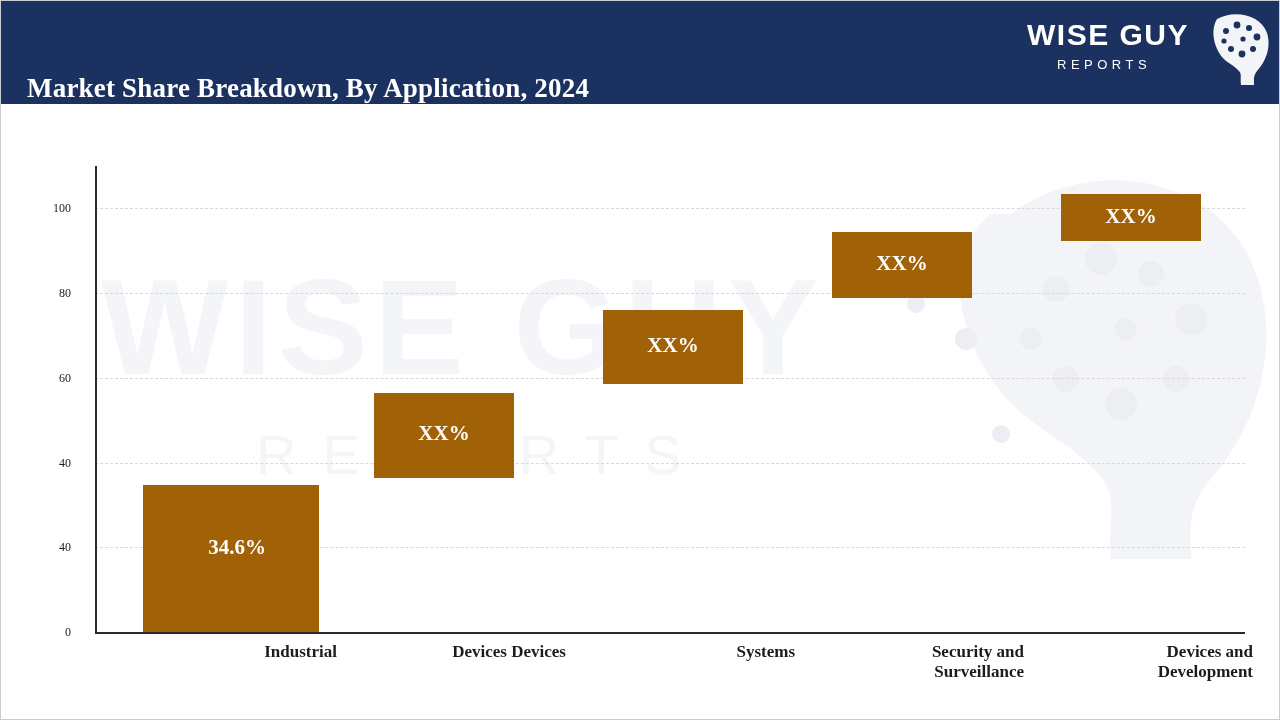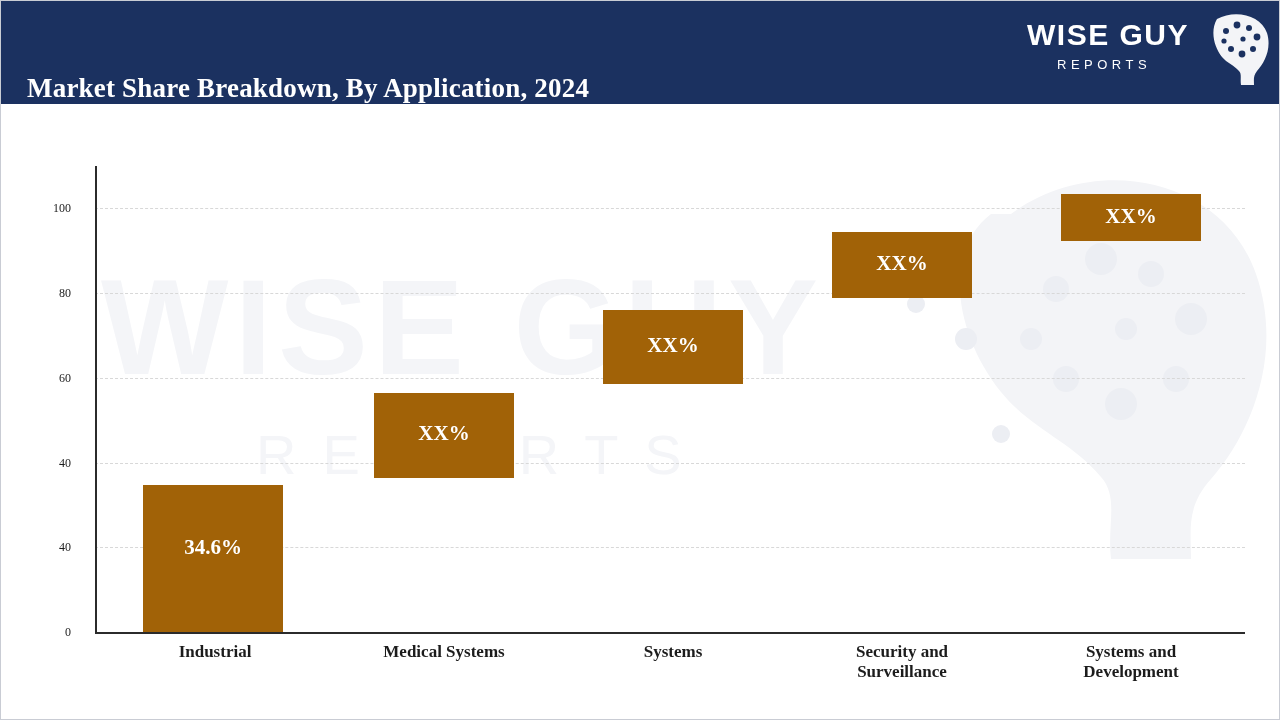--- a/index.html
+++ b/index.html
@@ -137,21 +137,21 @@
     font-size: 21px;
     margin-bottom: 8px;
     white-space: nowrap;
   }
   .bar-label.centered {
     margin-bottom: 0;
   }
 
   .cat-label {
     position: absolute;
-    text-align: center;
+    text-align: right;
     font-family: "Liberation Serif", serif;
     font-weight: bold;
     font-size: 17px;
     color: #1c1c1c;
     line-height: 20px;
   }
 
   .footer-strip {
     position: absolute;
     left: 0;
@@ -230,21 +230,21 @@
 
       <div class="y-ticks">
         <div class="y-tick-label" style="top:42px;">100</div>
         <div class="y-tick-label" style="top:127px;">80</div>
         <div class="y-tick-label" style="top:212px;">60</div>
         <div class="y-tick-label" style="top:297px;">40</div>
         <div class="y-tick-label" style="top:381px;">40</div>
         <div class="y-tick-label" style="top:466px;">0</div>
       </div>
 
-      <div class="bar" style="left:48px; top:319px; width:140px; height:147px;">
+      <div class="bar" style="left:48px; top:319px; width:164px; height:147px;padding-left:12px;">
         <span class="bar-label" style="margin-bottom:72px;">34.6%</span>
       </div>
 
       <div class="bar" style="left:279px; top:227px; width:140px; height:85px;">
         <span class="bar-label centered" style="margin-bottom:32px;">XX%</span>
       </div>
 
       <div class="bar" style="left:508px; top:144px; width:140px; height:74px;">
         <span class="bar-label centered" style="margin-bottom:26px;">XX%</span>
       </div>
@@ -254,31 +254,31 @@
       </div>
 
       <div class="bar" style="left:966px; top:28px; width:140px; height:47px;">
         <span class="bar-label centered" style="margin-bottom:12px;">XX%</span>
       </div>
 
       <div class="cat-label" style="left:-2px; top:476px; width:244px;">
         <div>Industrial</div>
       </div>
       <div class="cat-label" style="left:227px; top:476px; width:244px;">
-        <div>Medical Systems</div>
+        <div>Devices Devices</div>
       </div>
       <div class="cat-label" style="left:456px; top:476px; width:244px;">
         <div>Systems</div>
       </div>
       <div class="cat-label" style="left:685px; top:476px; width:244px;">
         <div>Security and</div>
         <div>Surveillance</div>
       </div>
       <div class="cat-label" style="left:914px; top:476px; width:244px;">
-        <div>Systems and</div>
+        <div>Devices and</div>
         <div>Development</div>
       </div>
 
     </div>
   </div>
 
   <div class="footer-strip"></div>
 </div>
 
 </body></html>

